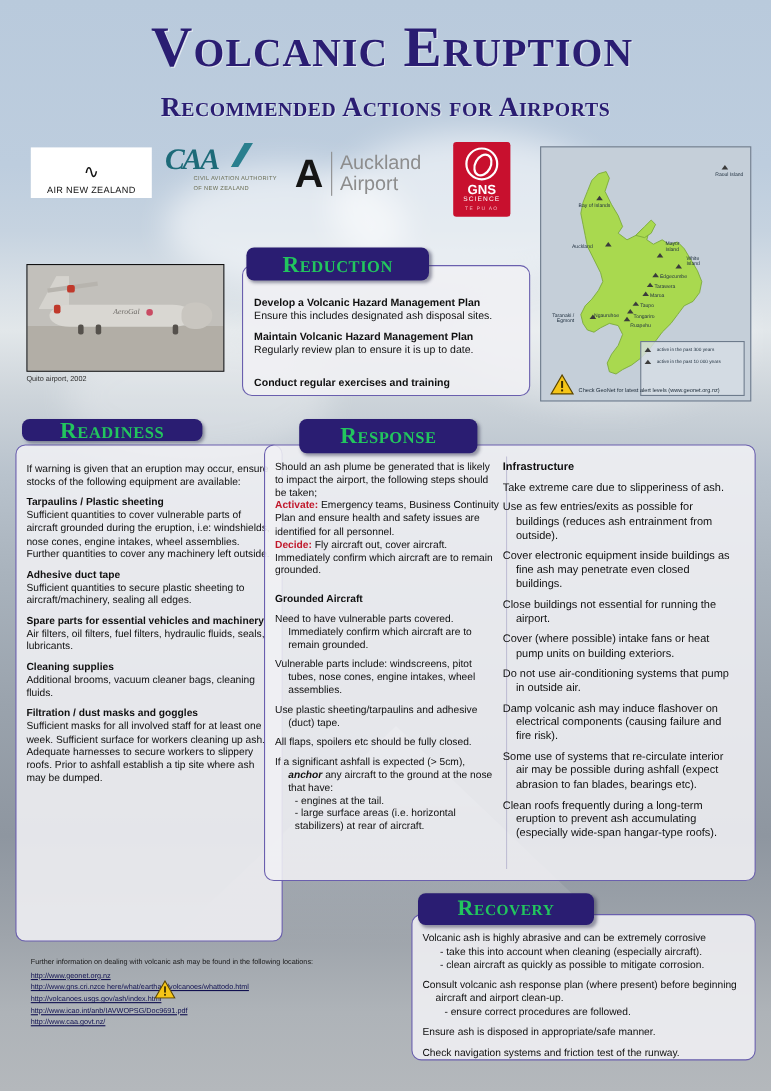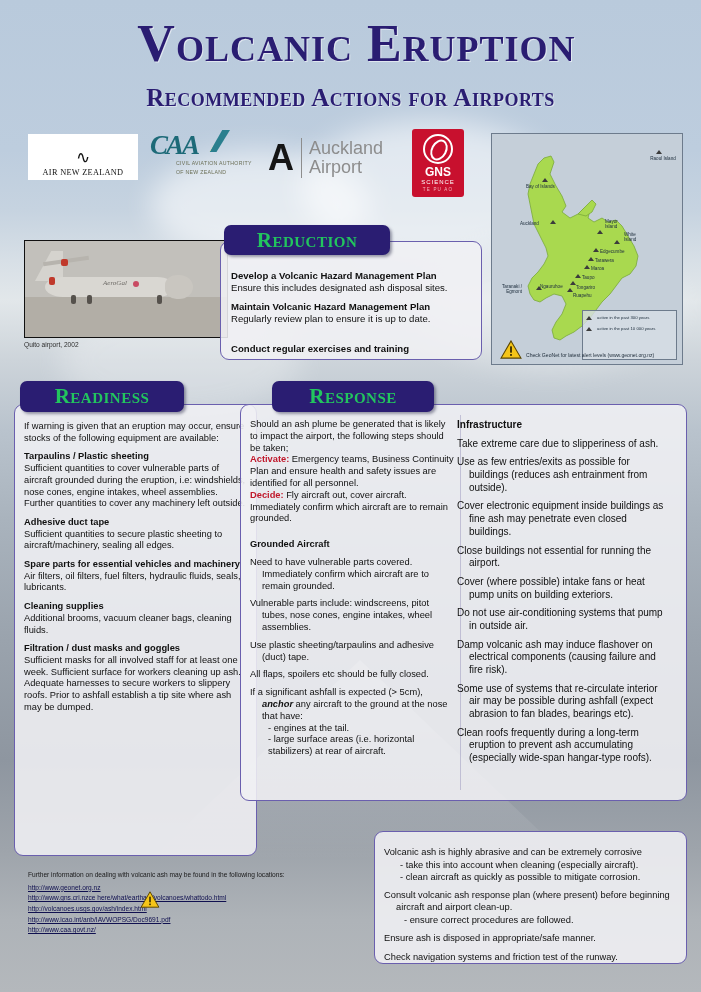--- a/index.html
+++ b/index.html
@@ -38,40 +38,40 @@
     font-variant:small-caps;font-weight:bold;
     font-size:25px;letter-spacing:.5px;color:#2a1d72;
     text-shadow:1px 1px 0 rgba(255,255,255,.45);
   }
 
   
   .logos{position:absolute;left:0;top:128px;width:487px;height:72px;}
   .logo-anz{position:absolute;left:28px;top:6px;width:110px;height:46px;background:#fff;
     display:flex;flex-direction:column;align-items:center;justify-content:flex-end;padding-bottom:3px;box-sizing:border-box;}
   .logo-anz .koru{font-size:17px;color:#111;line-height:1;margin-bottom:2px;font-family:"Liberation Serif",serif;}
-  .logo-anz .anz-txt{font-family:Liberation Serif, serif;font-size:8.3px;letter-spacing:.3px;color:#111;white-space:nowrap;}
+  .logo-anz .anz-txt{font-family:Liberation Sans, sans-serif;font-size:8.3px;letter-spacing:.3px;color:#111;white-space:nowrap;}
   .logo-caa{position:absolute;left:150px;top:4px;width:105px;height:52px;}
   .caa-big{font-family:"Liberation Serif",serif;font-weight:bold;font-style:italic;font-size:27px;color:#1d6a78;letter-spacing:-2px;line-height:1;}
   .caa-sub{font-family:"Liberation Sans",sans-serif;font-size:5.2px;color:#6b6f56;letter-spacing:.3px;line-height:1.5;margin-left:26px;margin-top:1px;}
   .caa-swoosh{position:absolute;left:54px;top:-2px;width:26px;height:22px;background:
      linear-gradient(115deg,#8fbf3f 0 45%,#2a7f8e 45% 100%);clip-path:polygon(22% 100%,70% 0,100% 0,48% 100%);}
   .logo-akl{position:absolute;left:268px;top:6px;height:48px;display:flex;align-items:center;}
   .akl-a{font-family:"Liberation Sans",sans-serif;font-weight:bold;font-size:36px;color:#151515;line-height:.9;}
   .akl-bar{width:1px;height:40px;background:#8d8d8d;margin:0 7px;}
   .akl-txt{font-family:"Liberation Sans",sans-serif;font-size:18px;color:#8d8d8d;line-height:1.04;}
   .logo-gns{position:absolute;left:412px;top:1px;width:52px;height:68px;background:#c8102e;
     border-radius:3px;display:flex;flex-direction:column;align-items:center;justify-content:center;}
   .gns-mark{width:26px;height:26px;border-radius:50%;border:2.5px solid #fff;position:relative;margin-bottom:2px;}
   .gns-mark:before{content:"";position:absolute;left:6px;top:3px;width:12px;height:18px;border:2px solid #fff;border-radius:50%;transform:rotate(28deg);}
   .gns-t{font-family:"Liberation Sans",sans-serif;font-weight:bold;font-size:12px;color:#fff;line-height:1;}
   .gns-s{font-family:"Liberation Sans",sans-serif;font-size:6px;color:#fff;letter-spacing:1px;line-height:1.4;}
   .gns-m{font-family:"Liberation Sans",sans-serif;font-size:4.5px;color:#f4b9c2;letter-spacing:1.2px;}
 
   
-  .photo{position:absolute;left:24px;top:240px;width:204px;height:98px;border:1.5px solid #111;box-sizing:border-box;
+  .photo{position:absolute;left:24px;top:240px;width:180px;height:98px;border:1.5px solid #111;box-sizing:border-box;
     background:linear-gradient(to bottom,#c2c0bb 0 58%,#b2aea6 58% 100%);overflow:hidden;}
   .plane-body{position:absolute;left:20px;top:36px;width:130px;height:20px;background:#d9d7d2;border-radius:18px/10px;}
   .plane-nose{position:absolute;left:140px;top:34px;width:28px;height:24px;background:#c9c6c0;border-radius:50% 60% 60% 50%;}
   .plane-tail{position:absolute;left:10px;top:10px;width:28px;height:30px;background:#d5d3ce;
     clip-path:polygon(58% 0,100% 0,100% 100%,0 100%);}
   .plane-wingstr{position:absolute;left:18px;top:18px;width:46px;height:4px;background:#b7b4ae;transform:rotate(-8deg);}
   .plane-red1{position:absolute;left:36px;top:18px;width:7px;height:7px;background:#c0392b;border-radius:2px;}
   .plane-red2{position:absolute;left:24px;top:36px;width:6px;height:8px;background:#c0392b;border-radius:2px;}
   .plane-logo{position:absolute;left:78px;top:38px;font-size:7px;font-style:italic;color:#6d6a66;font-family:"Liberation Serif",serif;}
   .plane-dot{position:absolute;left:108px;top:40px;width:6px;height:6px;background:#c94b63;border-radius:50%;}
@@ -253,21 +253,21 @@
       <p class="p"><span class="b">Adhesive duct tape</span><br>
         <span>Sufficient quantities to secure plastic sheeting to aircraft/machinery, sealing all edges.</span></p>
       <p class="p"><span class="b">Spare parts for essential vehicles and machinery</span><br>
         <span>Air filters, oil filters, fuel filters, hydraulic fluids, seals, lubricants.</span></p>
       <p class="p"><span class="b">Cleaning supplies</span><br>
         <span>Additional brooms, vacuum cleaner bags, cleaning fluids.</span></p>
       <p class="p tight"><span class="b">Filtration / dust masks and goggles</span><br>
         <span>Sufficient masks for all involved staff for at least one week. Sufficient surface for workers cleaning up ash. Adequate harnesses to secure workers to slippery roofs. Prior to ashfall establish a tip site where ash may be dumped.</span></p>
     </div>
   </div>
-  <div class="cardhead" style="left:20px;top:381px;width:164px;height:31px;font-size:21px;">Readiness</div>
+  <div class="cardhead" style="left:20px;top:381px;width:164px;height:20px;font-size:21px;">Readiness</div>
 
   <div class="card" style="left:240px;top:404px;width:447px;height:397px;">
 
     <div class="body" style="position:absolute;left:9px;top:14px;width:205px;font-size:9.3px;line-height:1.27;">
       <p class="p tight">Should an ash plume be generated that is likely to impact the airport, the following steps should be taken;</p>
       <p class="p tight">
         <span class="red">Activate:</span><span> Emergency teams,  Business Continuity Plan and ensure health and safety issues are identified for all personnel.</span>
       </p>
       <p class="p" style="margin-bottom:14px;">
         <span class="red">Decide:</span><span>   Fly aircraft out, cover aircraft. Immediately confirm which aircraft are to remain grounded.</span>
@@ -305,20 +305,21 @@
     <div class="body" style="position:absolute;left:9px;top:14px;right:8px;font-size:9.3px;line-height:1.3;">
       <p class="p" style="margin-bottom:1px;">Volcanic ash is highly abrasive and can be extremely corrosive</p>
       <p style="margin:0 0 0 16px;">- take this into account when cleaning (especially aircraft).</p>
       <p style="margin:0 0 6px 16px;">- clean aircraft as quickly as possible to mitigate corrosion.</p>
       <p class="hang" style="margin-bottom:1px;">Consult volcanic ash response plan (where present) before beginning aircraft and airport clean-up.</p>
       <p style="margin:0 0 6px 20px;">-  ensure correct procedures are followed.</p>
       <p class="p" style="margin-bottom:6px;">Ensure ash is disposed in appropriate/safe manner.</p>
       <p class="p tight">Check navigation systems and friction test of the runway.</p>
     </div>
   </div>
+  <div class="cardhead" style="left:380px;top:812px;width:160px;height:29px;font-size:20px;">Recovery</div>
 
   <div class="links">
     <div class="lead">Further information on dealing with volcanic ash may be found in the following locations:</div>
     <div><a href="#">http://www.geonet.org.nz</a></div>
     <div><a href="#">http://www.gns.cri.nzce here/what/earthact/volcanoes/whattodo.html</a></div>
     <div><a href="#">http://volcanoes.usgs.gov/ash/index.html</a></div>
     <div><a href="#">http://www.icao.int/anb/IAVWOPSG/Doc9691.pdf</a></div>
     <div><a href="#">http://www.caa.govt.nz/</a></div>
   </div>
   <svg class="warn2" viewBox="0 0 24 21">

